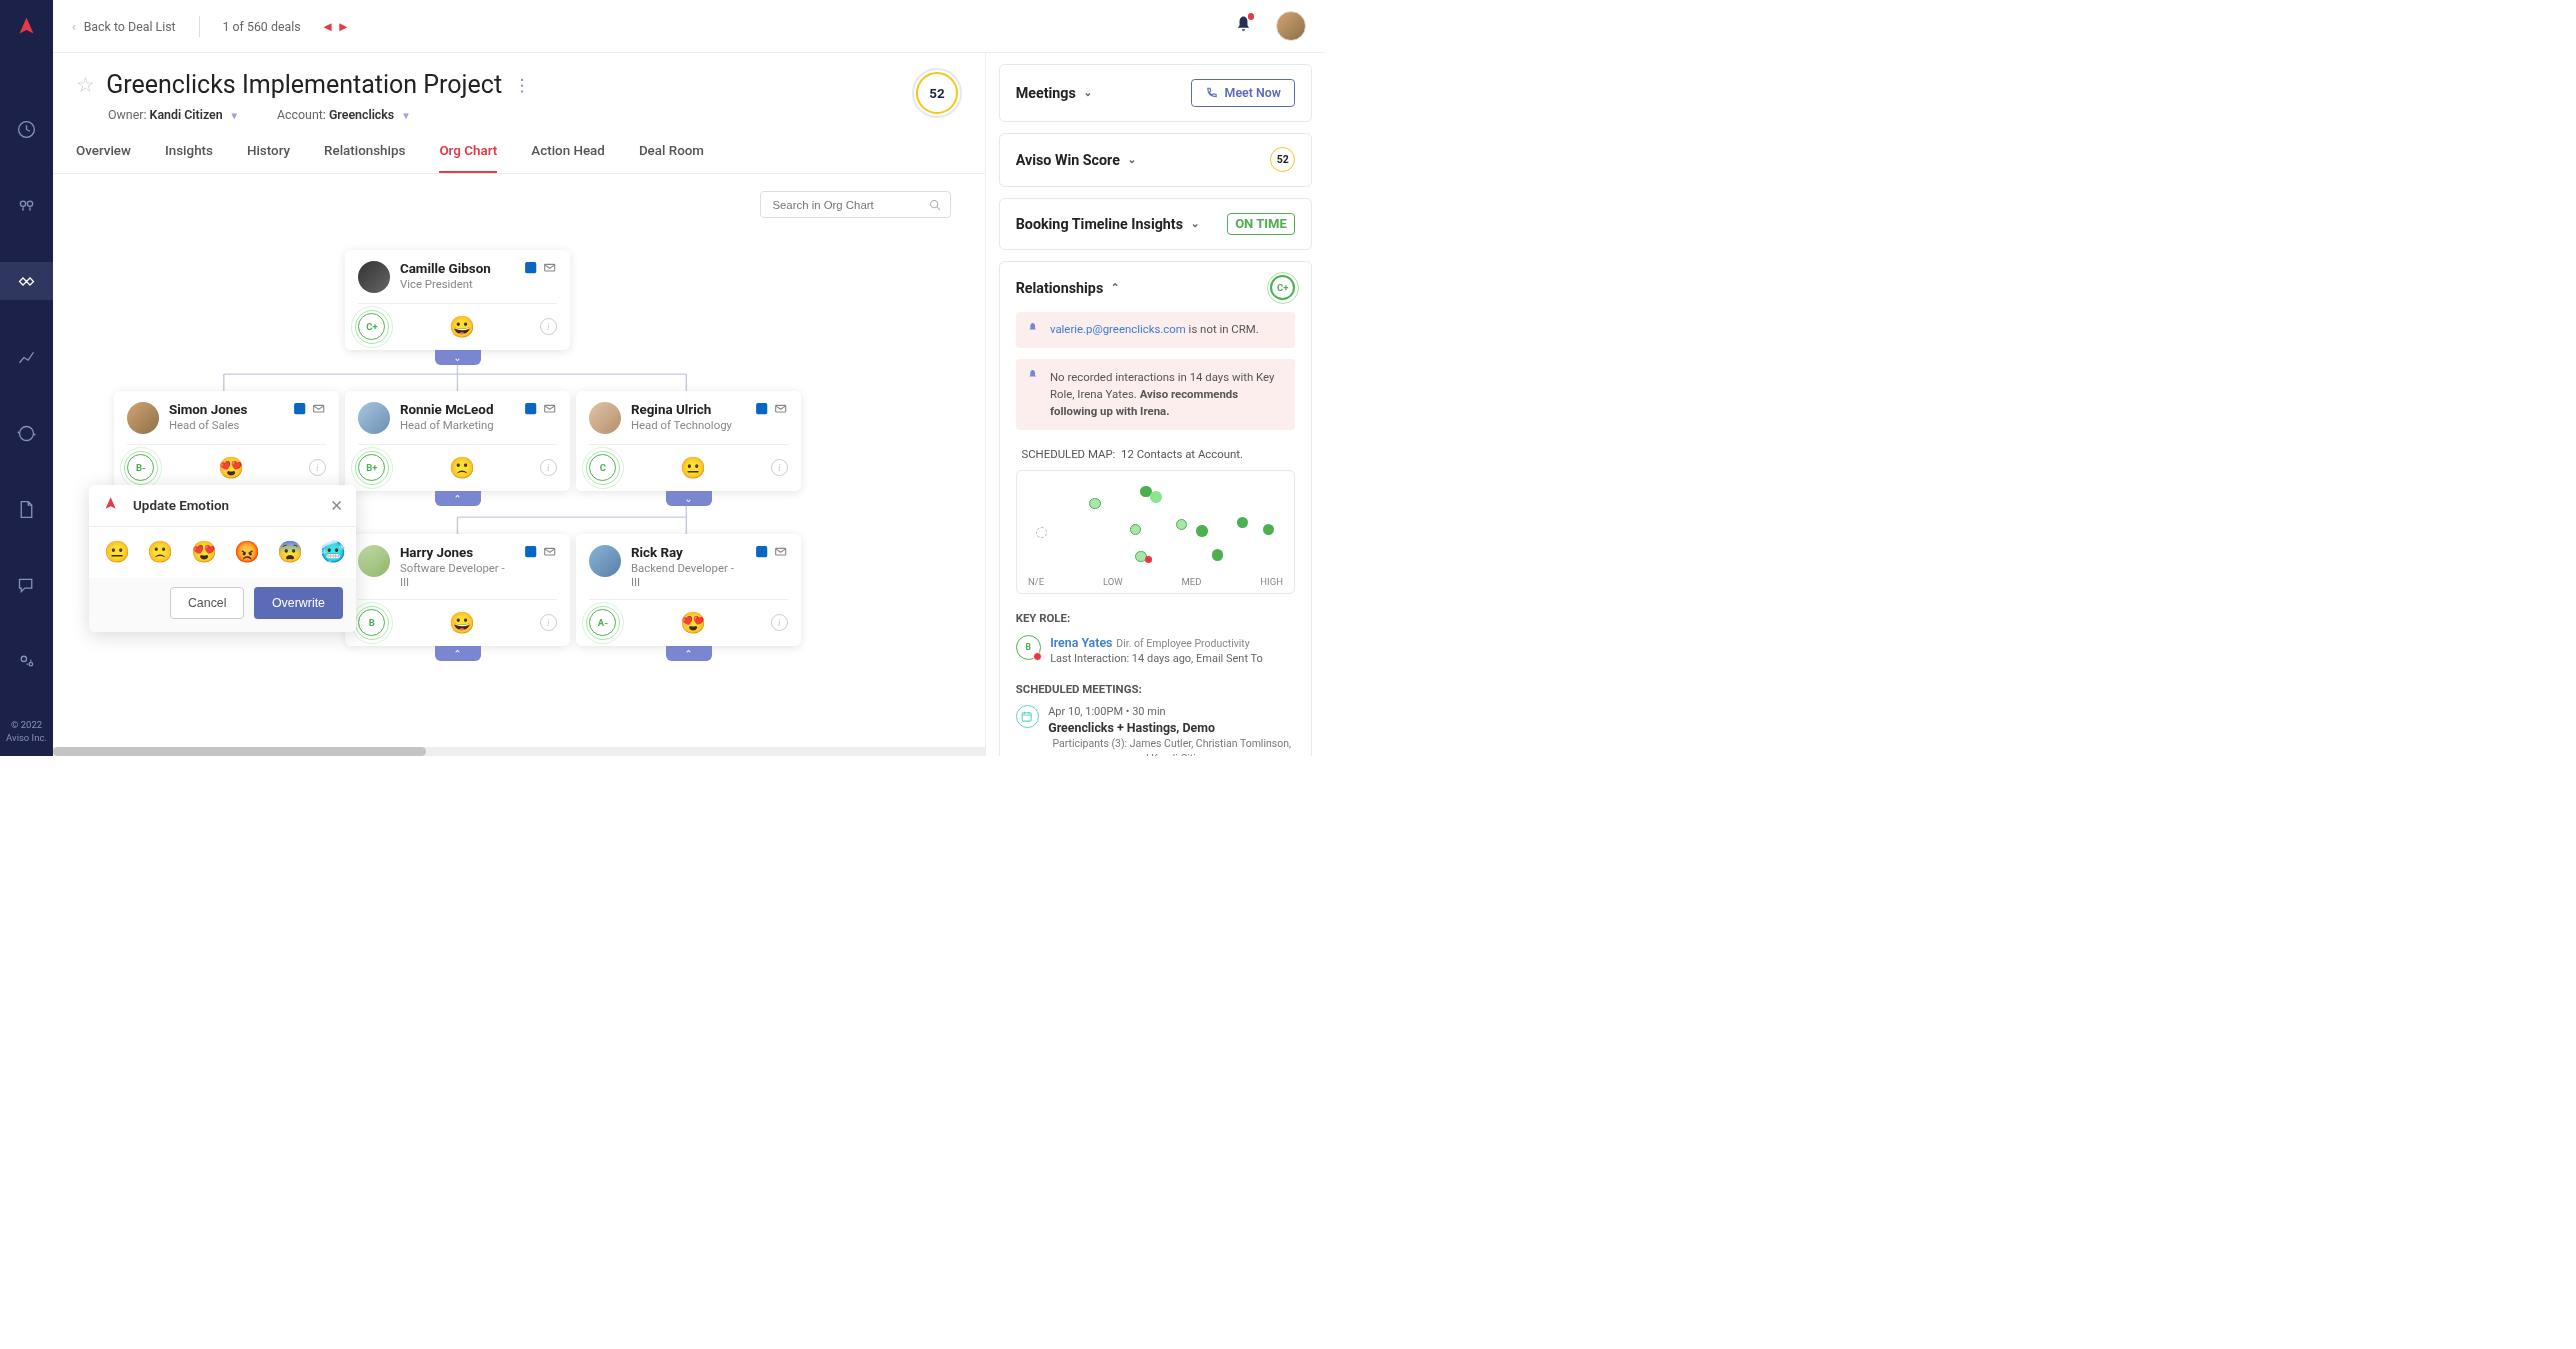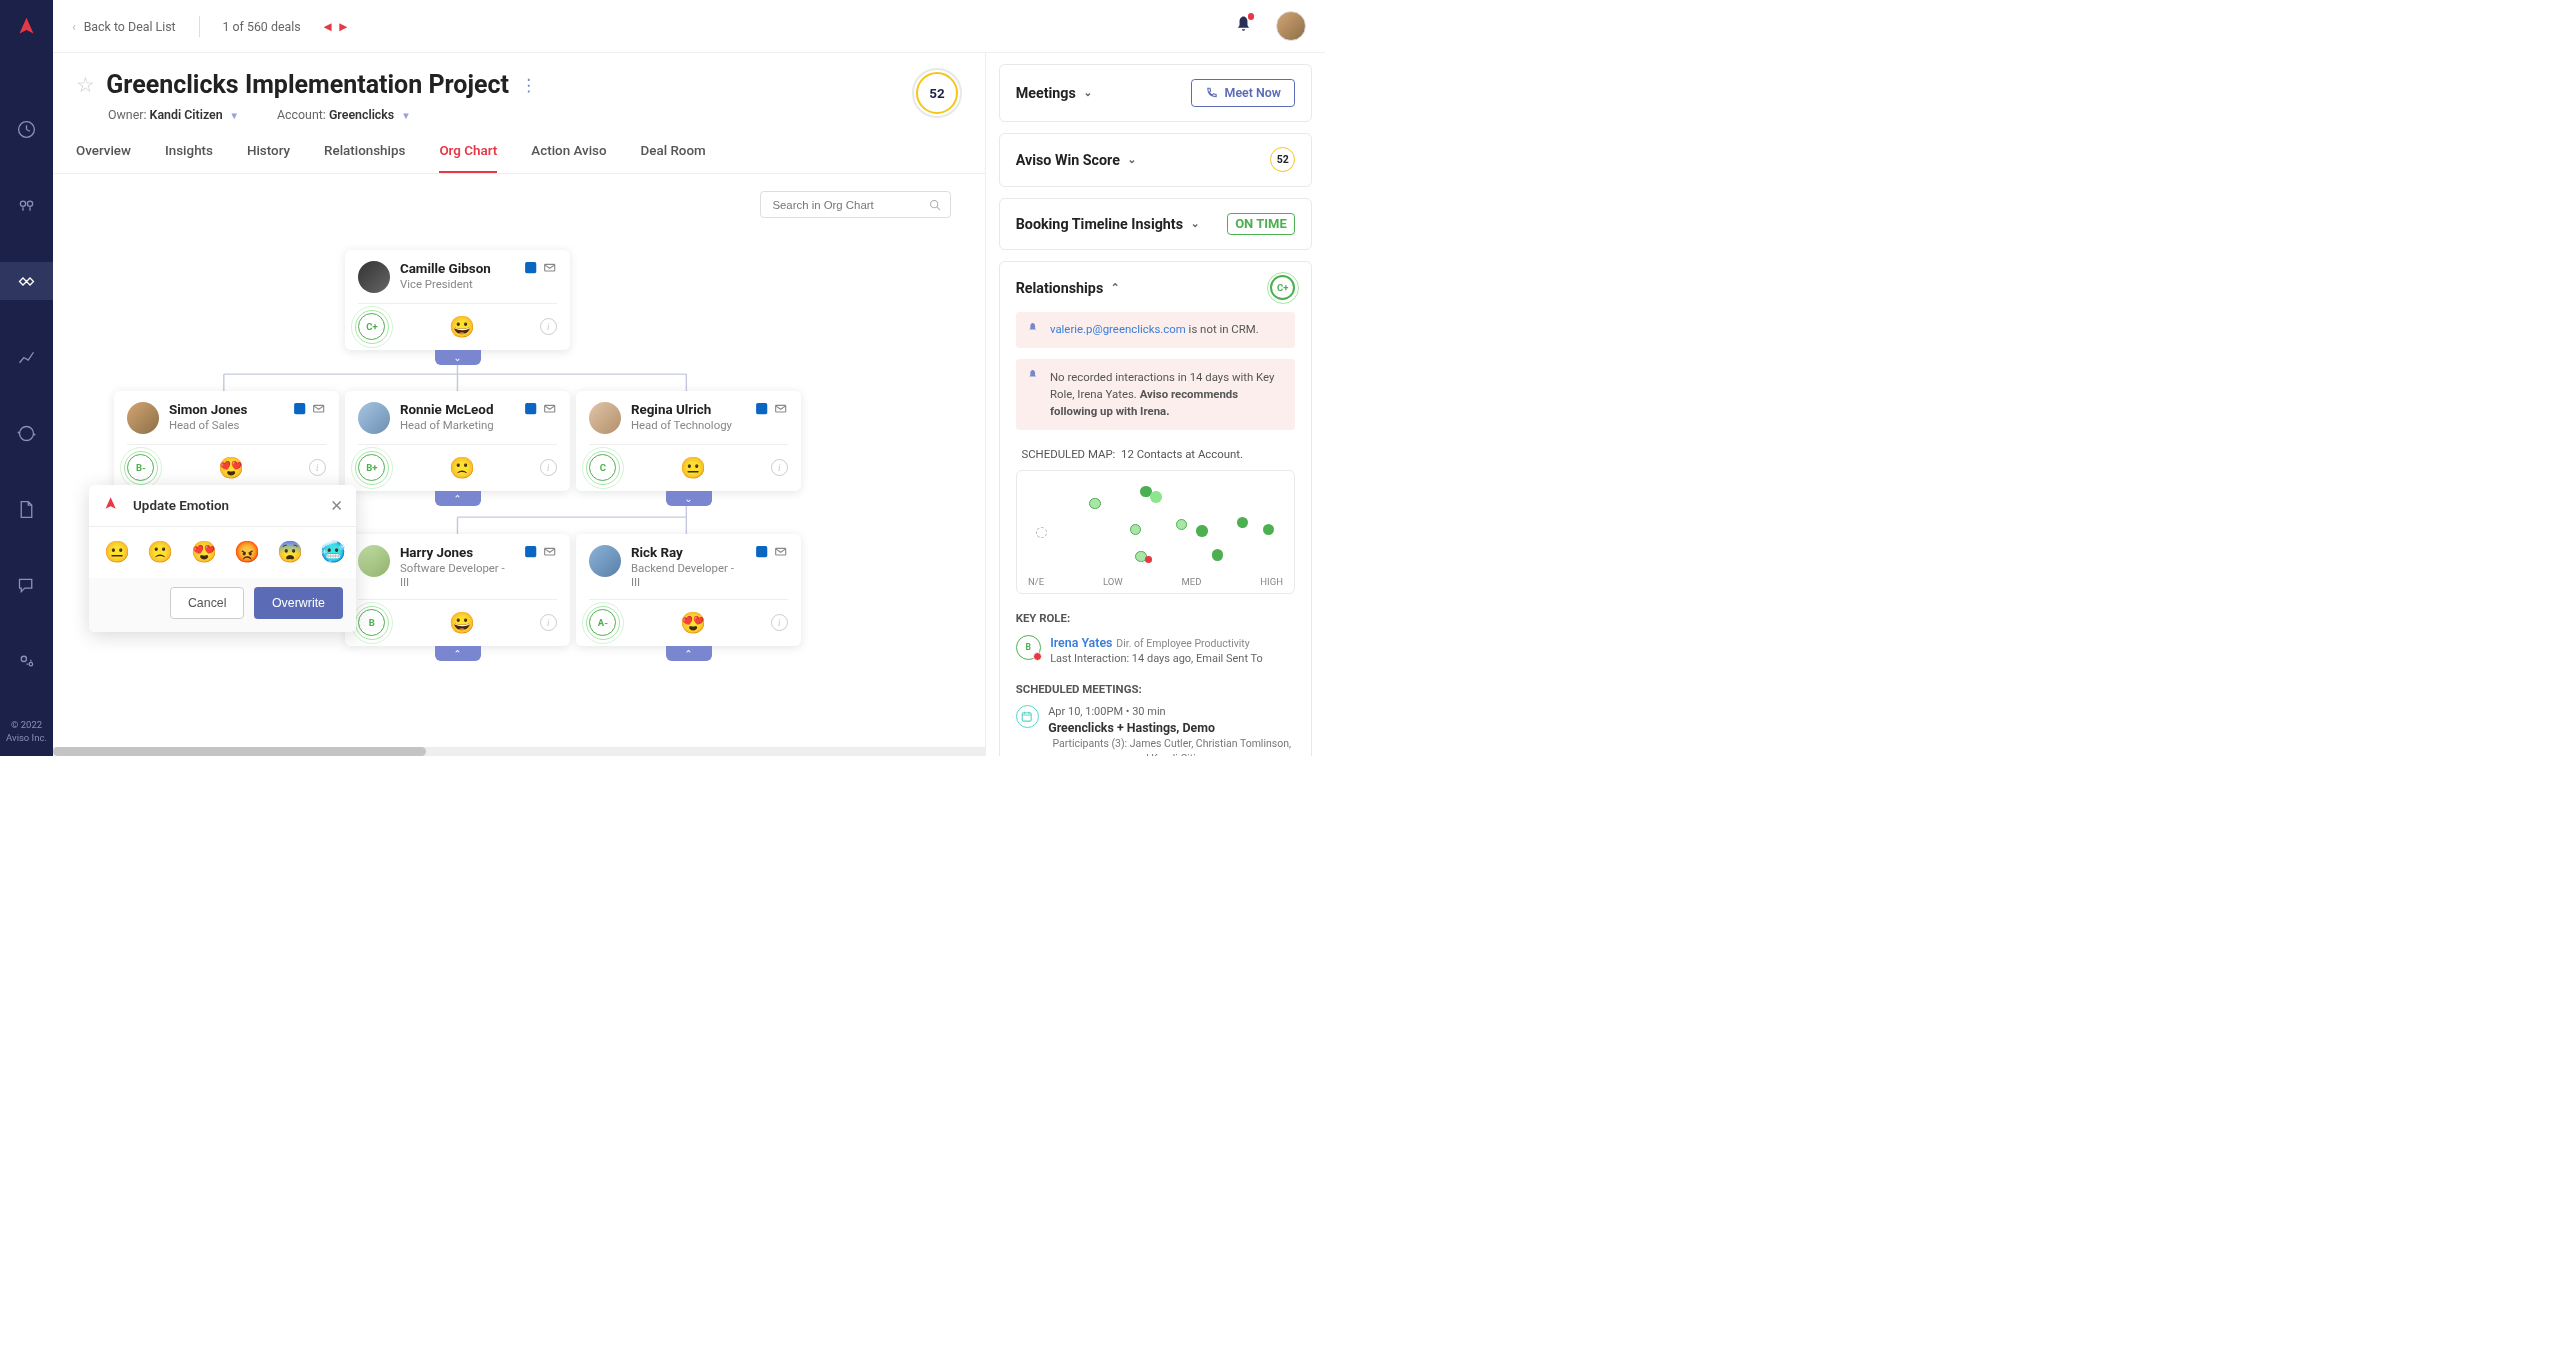--- a/index.html
+++ b/index.html
@@ -27,21 +27,21 @@
 .bell svg { width: 19px; height: 19px; fill: #2a2f55; }
 .bell-dot { position: absolute; top: -1.9px; right: -1.9px; width: 6.7px; height: 6.7px; background: #e63946; border-radius: 50%; }
 .avatar { width: 30.5px; height: 30.5px; border-radius: 50%; background: linear-gradient(135deg,#d4a574,#8b6f47); border: 1.9px solid #ddd; }
 
 .content-row { flex: 1; display: flex; overflow: hidden; }
 .center { flex: 1; overflow: hidden; display: flex; flex-direction: column; }
 
 .deal-header { padding: 17px 23px 0 23px; border-bottom: 1px solid #eee; position: relative; }
 .title-row { display: flex; align-items: center; gap: 11.4px; }
 .star { color: #ccc; font-size: 21px; cursor: pointer; }
-.deal-title { font-size: 25px; font-weight: 700; color: #222; }
+.deal-title { font-size: 25px; font-weight: 400; color: #222; }
 .more-dots { color: #7b86c6; font-size: 17px; cursor: pointer; }
 .meta-row { margin-top: 7.6px; margin-left: 32px; display: flex; gap: 38px; font-size: 12.4px; color: #666; }
 .meta-row b { color: #333; font-weight: 600; }
 .dropdown-caret { color: #9aa3d1; font-size: 9.5px; margin-left: 3.8px; }
 
 .score-badge { position: absolute; right: 27px; top: 19px; width: 42px; height: 42px; border-radius: 50%; display: flex; align-items: center; justify-content: center; font-weight: 700; color: #1b2149; border: 2.9px solid #f5c518; background: #fff; }
 .score-badge::before { content: ''; position: absolute; inset: -5.7px; border: 2.9px solid #e8e8e8; border-radius: 50%; z-index: -1; }
 
 .tabs { display: flex; gap: 34px; margin-top: 21px; }
 .tab { padding: 0 0 13.4px 0; color: #555; font-size: 13.4px; cursor: pointer; border-bottom: 2.9px solid transparent; font-weight: 500; }
@@ -235,21 +235,21 @@
               <span class="dropdown-caret">▼</span>
             </span>
           </div>
           <div class="score-badge">52</div>
           <div class="tabs">
             <div class="tab">Overview</div>
             <div class="tab">Insights</div>
             <div class="tab">History</div>
             <div class="tab">Relationships</div>
             <div class="tab active">Org Chart</div>
-            <div class="tab">Action Aviso</div>
+            <div class="tab">Action Head</div>
             <div class="tab">Deal Room</div>
           </div>
         </div>
 
         <div class="canvas">
           <div class="search-wrap">
             <input class="search-input" placeholder="Search in Org Chart" style="">
             <span class="search-icon">
               <svg width="12.4" height="12.4" viewBox="0 0 24 24" fill="none" stroke="#aaa" stroke-width="2">
                   <circle cx="10" cy="10" r="7"></circle>

